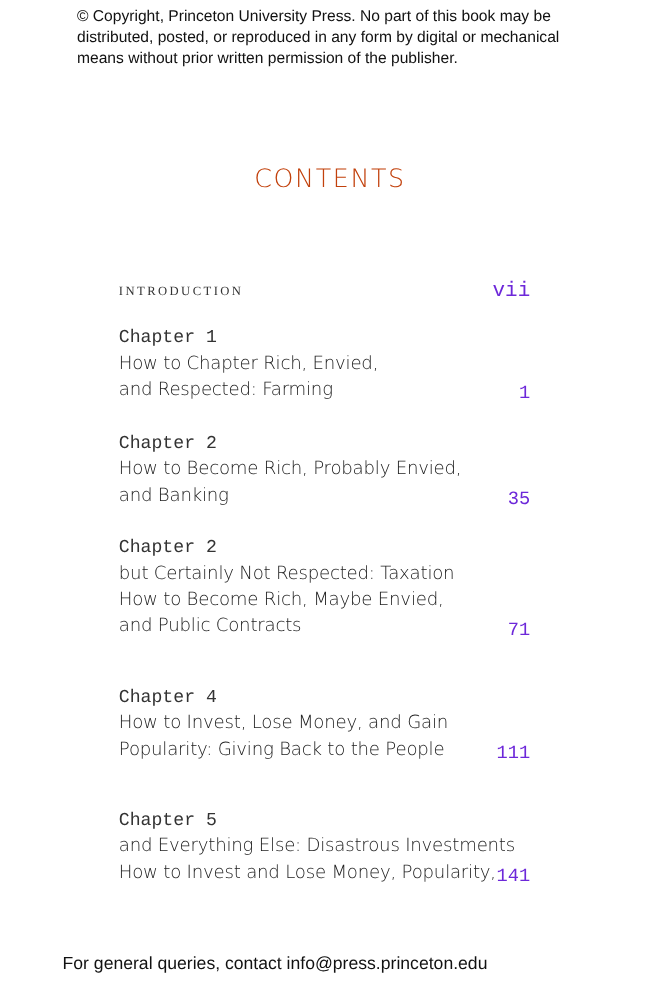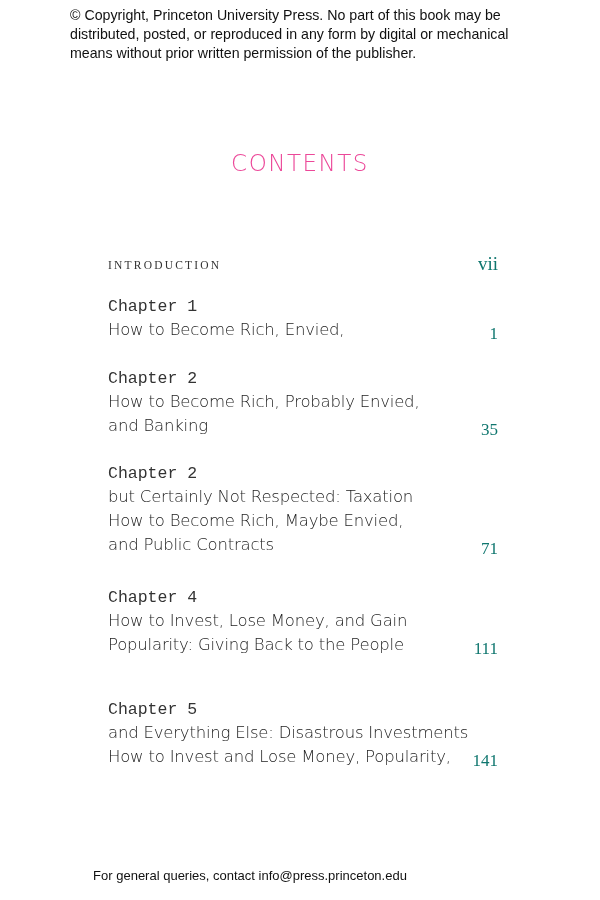--- a/index.html
+++ b/index.html
@@ -3,81 +3,82 @@
   <meta charset="utf-8">
   <style>
     html, body { margin: 0; padding: 0; background: #ffffff; }
     body { width: 600px; height: 900px; position: relative; overflow: hidden; color: #1a1a1a; }
     .copyright {
       position: absolute; left: 70px; top: 6px; width: 470px;
       font-family: "Liberation Sans", sans-serif; font-size: 14.2px; line-height: 19px; color: #111;
     }
     .title {
       position: absolute; left: 0; width: 600px; top: 150px; text-align: center;
-      font-family: "DejaVu Sans", sans-serif; font-weight: 300; font-size: 23px; letter-spacing: 1.5px; color: #ec4899;
+      font-family: "DejaVu Sans", sans-serif; font-weight: 300; font-size: 23px; letter-spacing: 1.5px; color: #c2410c;
     }
     .toc { position: absolute; left: 108px; width: 390px; top: 255px; }
     .intro { position: relative; height: 24px; }
     .intro-label {
       font-family: Liberation Serif, serif; font-size: 11.5px; letter-spacing: 2.2px; color: #333;
       position: absolute; left: 0; top: 4px;
     }
     .page {
-      position: absolute; right: 0; font-family: Liberation Serif, serif; font-size: 17px; color: #0f766e;
+      position: absolute; right: 16px; font-family: Liberation Mono, monospace; font-size: 17px; color: #6d28d9;
     }
     .intro .page { top: -2px; font-size: 19px; }
     .entry { position: relative; }
     .chap {
       font-family: Liberation Mono, monospace; font-size: 16.5px; color: #333; line-height: 22px;
     }
     .ctitle {
       font-family: "DejaVu Sans", sans-serif; font-size: 16.5px; line-height: 24px; color: #222; font-weight: 300;
       letter-spacing: -0.2px;
     }
     .entry .page { bottom: -2px; }
     .footer {
       position: absolute; left: 0; width: 500px; top: 868px; text-align: center;
-      font-family: "Liberation Sans", sans-serif; font-size: 13px; color: #111;
+      font-family: "Liberation Sans", sans-serif; font-size: 16px; color: #111;
     }
   </style>
 </head>
 <body>
 
 <div class="copyright">© Copyright, Princeton University Press. No part of this book may be distributed, posted, or reproduced in any form by digital or mechanical means without prior written permission of the publisher.</div>
 
 <div class="title">CONTENTS</div>
 
 <div class="toc">
   <div class="intro">
     <span class="intro-label">INTRODUCTION</span>
     <span class="page">vii</span>
   </div>
 
   <div class="entry" style="margin-top:17px">
     <div class="chap">Chapter 1</div>
-    <div class="ctitle">How to Become Rich, Envied,</div>
+    <div class="ctitle">How to Chapter Rich, Envied,</div>
+    <div class="ctitle">and Respected: Farming</div>
     <span class="page">1</span>
   </div>
 
   <div class="entry" style="margin-top:26px">
     <div class="chap">Chapter 2</div>
     <div class="ctitle">How to Become Rich, Probably Envied,</div>
     <div class="ctitle">and Banking</div>
     <span class="page">35</span>
   </div>
 
   <div class="entry" style="margin-top:25px">
     <div class="chap">Chapter 2</div>
     <div class="ctitle">but Certainly Not Respected: Taxation</div>
     <div class="ctitle">How to Become Rich, Maybe Envied,</div>
     <div class="ctitle">and Public Contracts</div>
     <span class="page">71</span>
   </div>
 
-  <div class="entry" style="margin-top:30px">
+  <div class="entry" style="margin-top:42px">
     <div class="chap">Chapter 4</div>
     <div class="ctitle">How to Invest, Lose Money, and Gain</div>
     <div class="ctitle">Popularity: Giving Back to the People</div>
     <span class="page">111</span>
   </div>
 
   <div class="entry" style="margin-top:42px">
     <div class="chap">Chapter 5</div>
     <div class="ctitle">and Everything Else: Disastrous Investments</div>
     <div class="ctitle">How to Invest and Lose Money, Popularity,</div>

